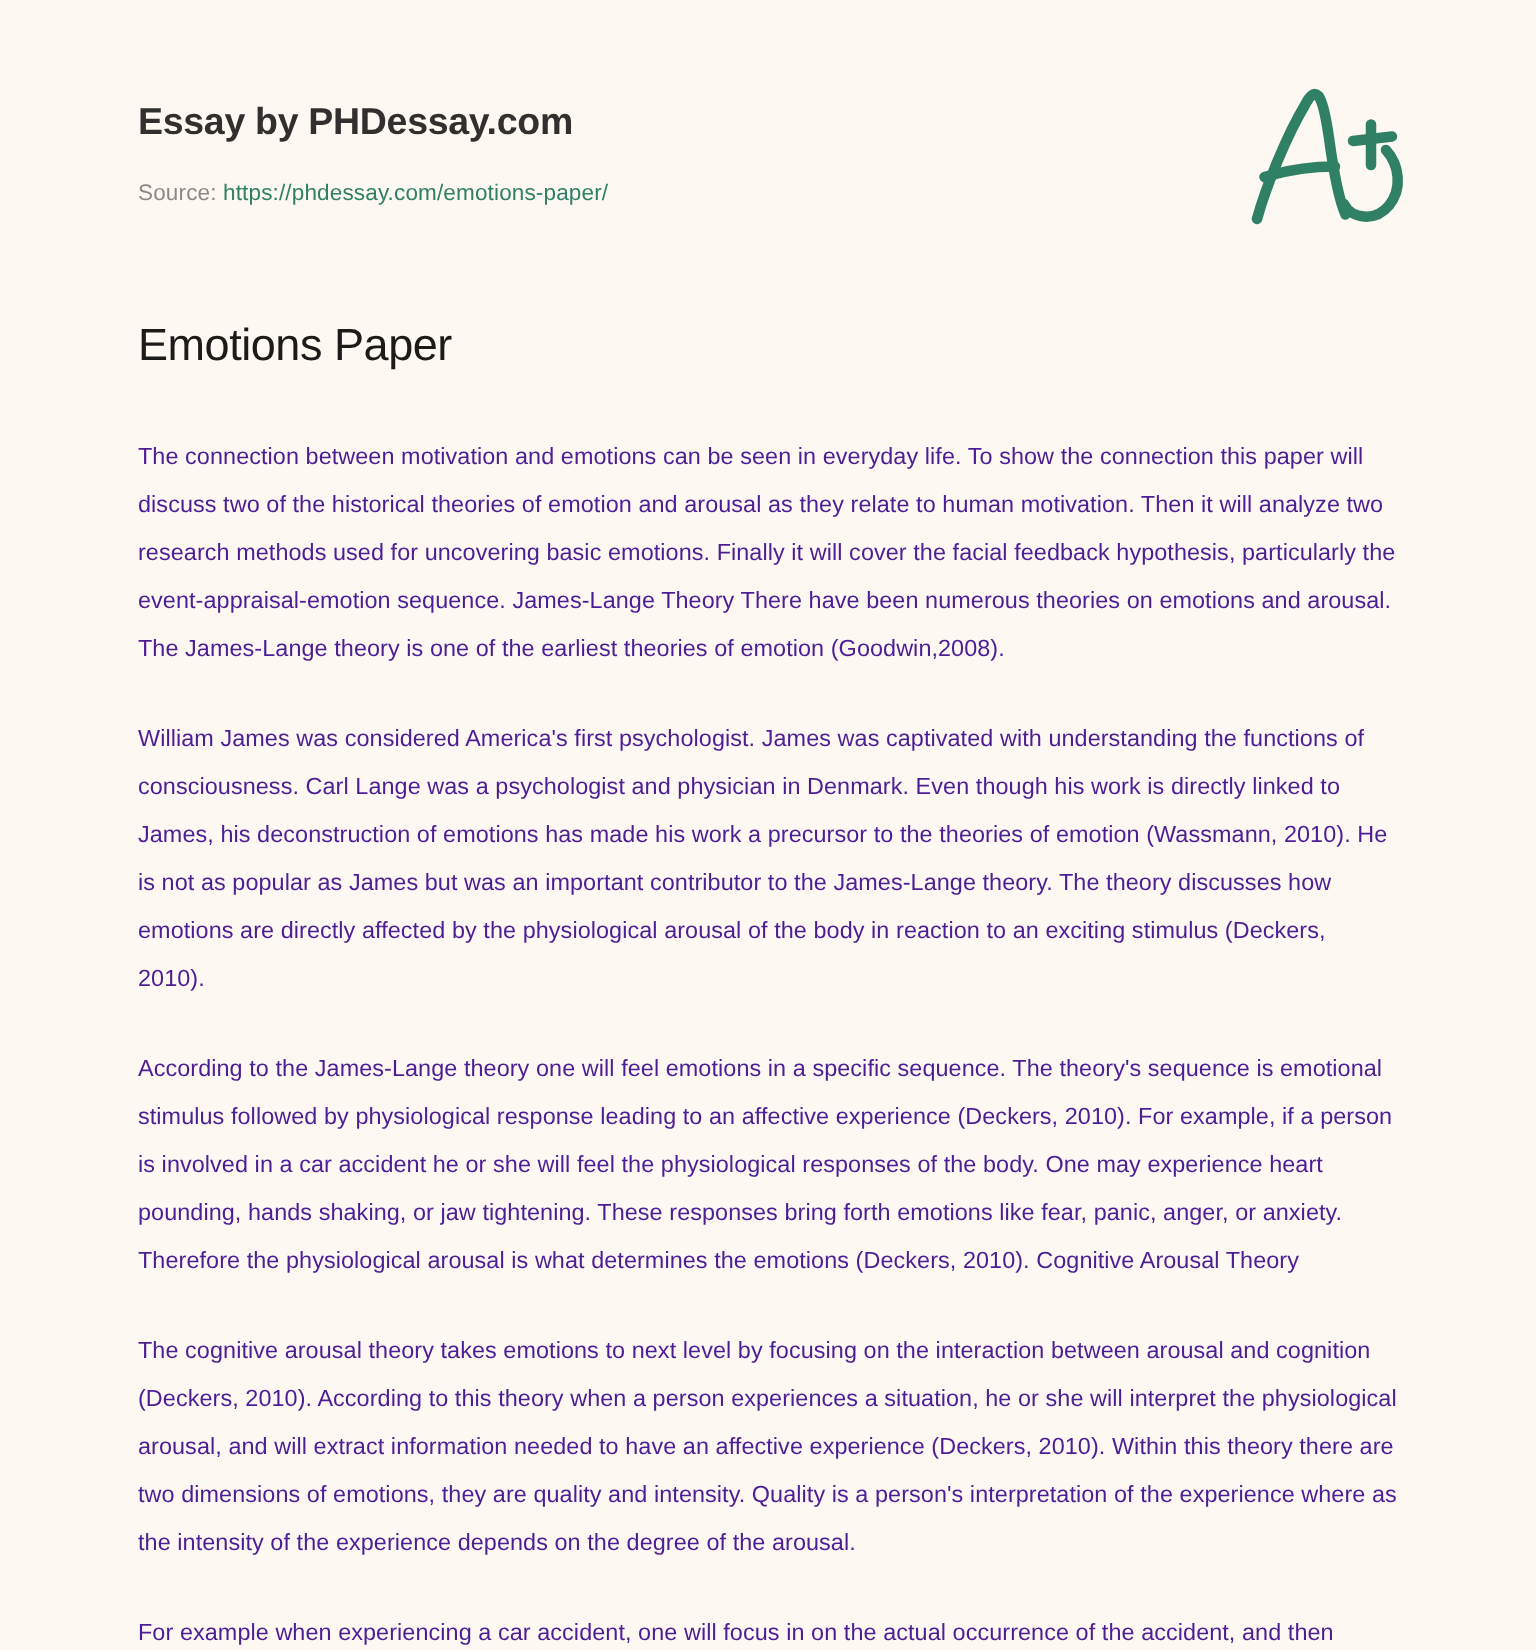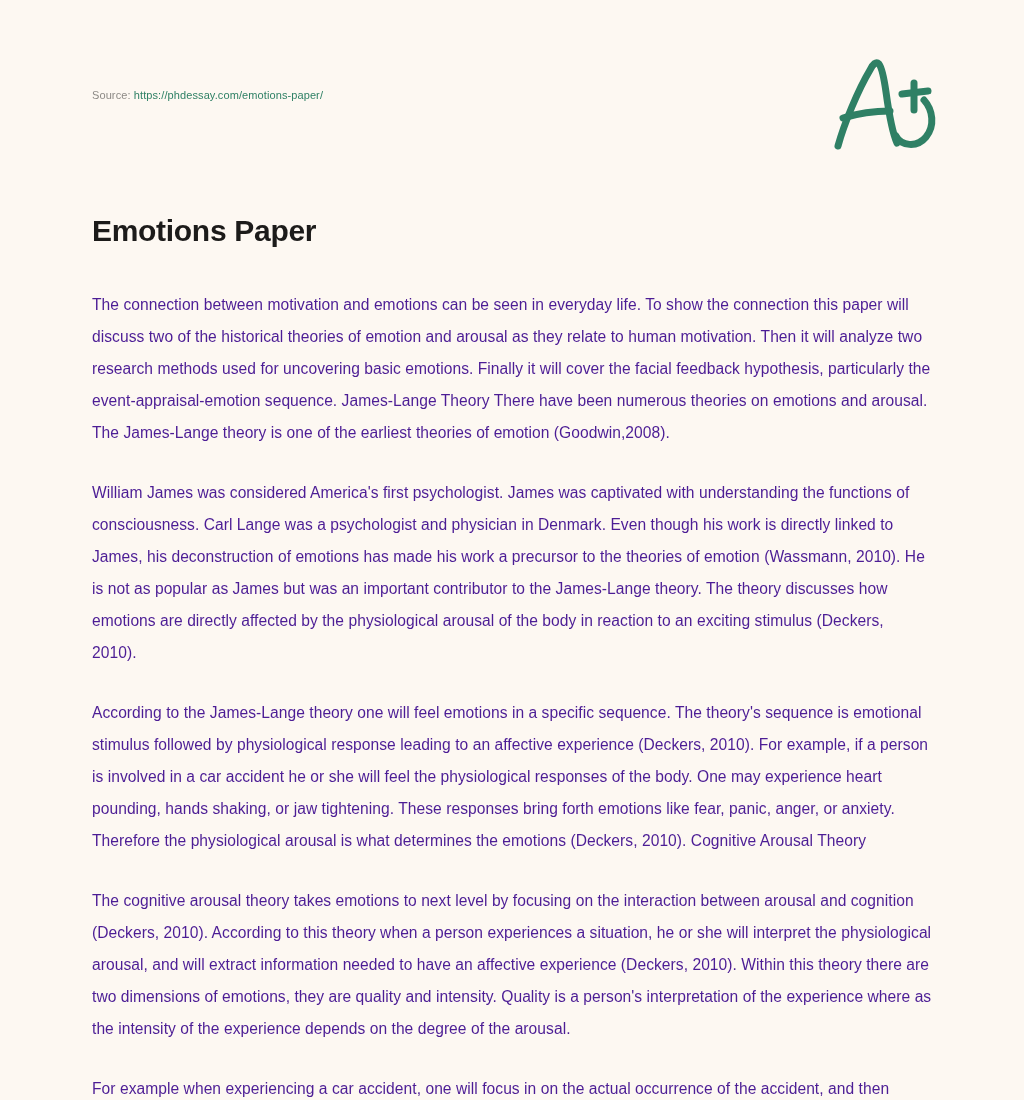--- a/index.html
+++ b/index.html
@@ -34,21 +34,21 @@
   .brand-line {
     font-size: 25px;
     font-weight: 700;
     color: #32302f;
     letter-spacing: -0.2px;
     line-height: 1.2;
   }
 
   .source-line {
     margin-top: 22px;
-    font-size: 11px;
+    font-size: 15px;
     line-height: 1.4;
     color: #8d8a86;
     letter-spacing: 0.1px;
   }
 
   .source-url {
     color: #2f8065;
     text-decoration: none;
   }
 
@@ -60,21 +60,21 @@
     height: 110px;
   }
 
   .logo svg { display: block; width: 100%; height: 100%; }
 
   
   .doc-title {
     padding: 0 92px;
     margin-top: 26px;
     font-size: 30px;
-    font-weight: 700;
+    font-weight: 400;
     color: #1c1b1a;
     letter-spacing: -0.3px;
     line-height: 1.25;
   }
 
   
   .article {
     padding: 0 92px;
     margin-top: 39px;
     width: 1024px;
@@ -92,20 +92,21 @@
 
   .article p:last-child { margin-bottom: 0; }
 </style>
 </head>
 <body>
 
 <div class="page">
 
   <div class="header">
 
+    <div class="brand-line">Essay by PHDessay.com</div>
 
     <div class="source-line">
       <span>Source:</span>
       <a class="source-url" href="#">https://phdessay.com/emotions-paper/</a>
     </div>
 
     <div class="logo">
       <svg viewBox="0 0 132 110" xmlns="http://www.w3.org/2000/svg" fill="none" stroke="#2f8065" stroke-width="7" stroke-linecap="round" stroke-linejoin="round">
 
         <path d="M20 98 C26 76 40 42 52 22 C55 16 58 13 61 16 C64 20 66 30 68 44 C71 66 74 84 79 95"></path>

